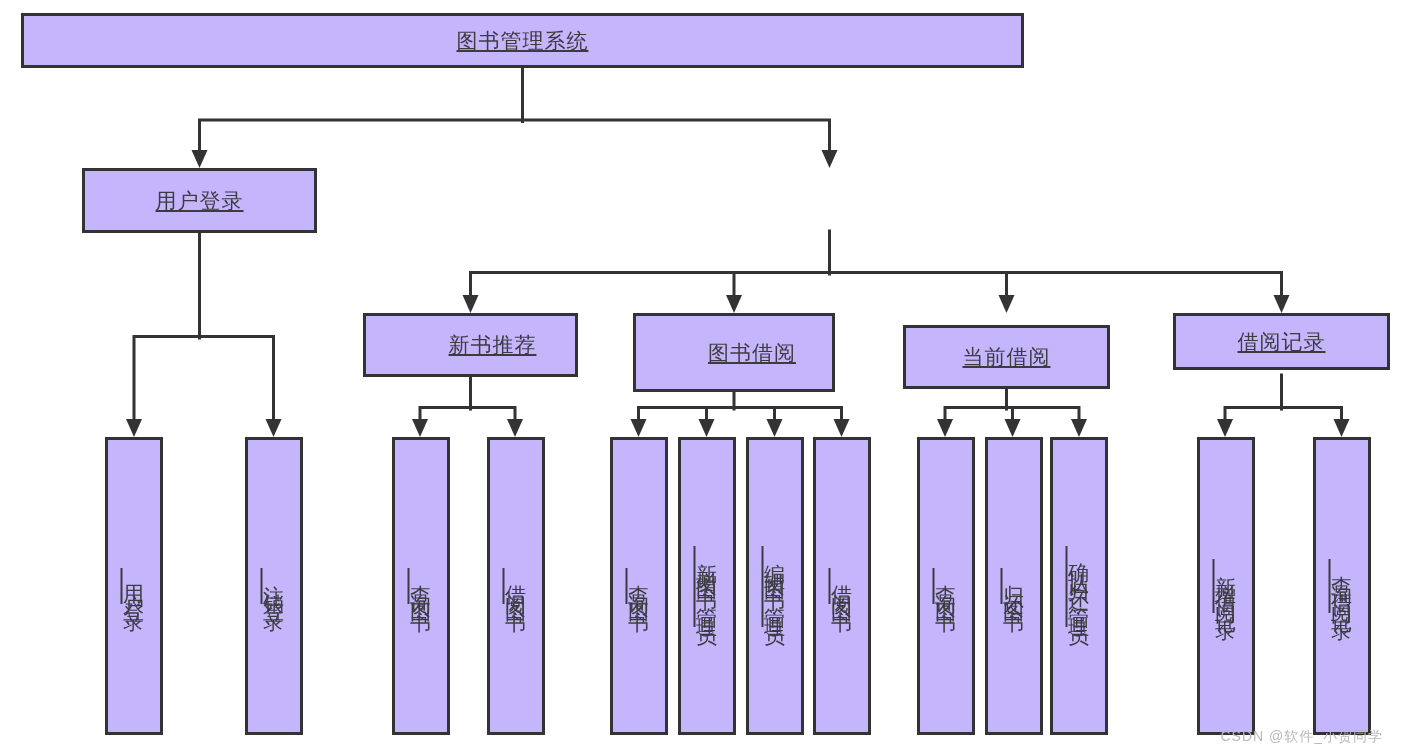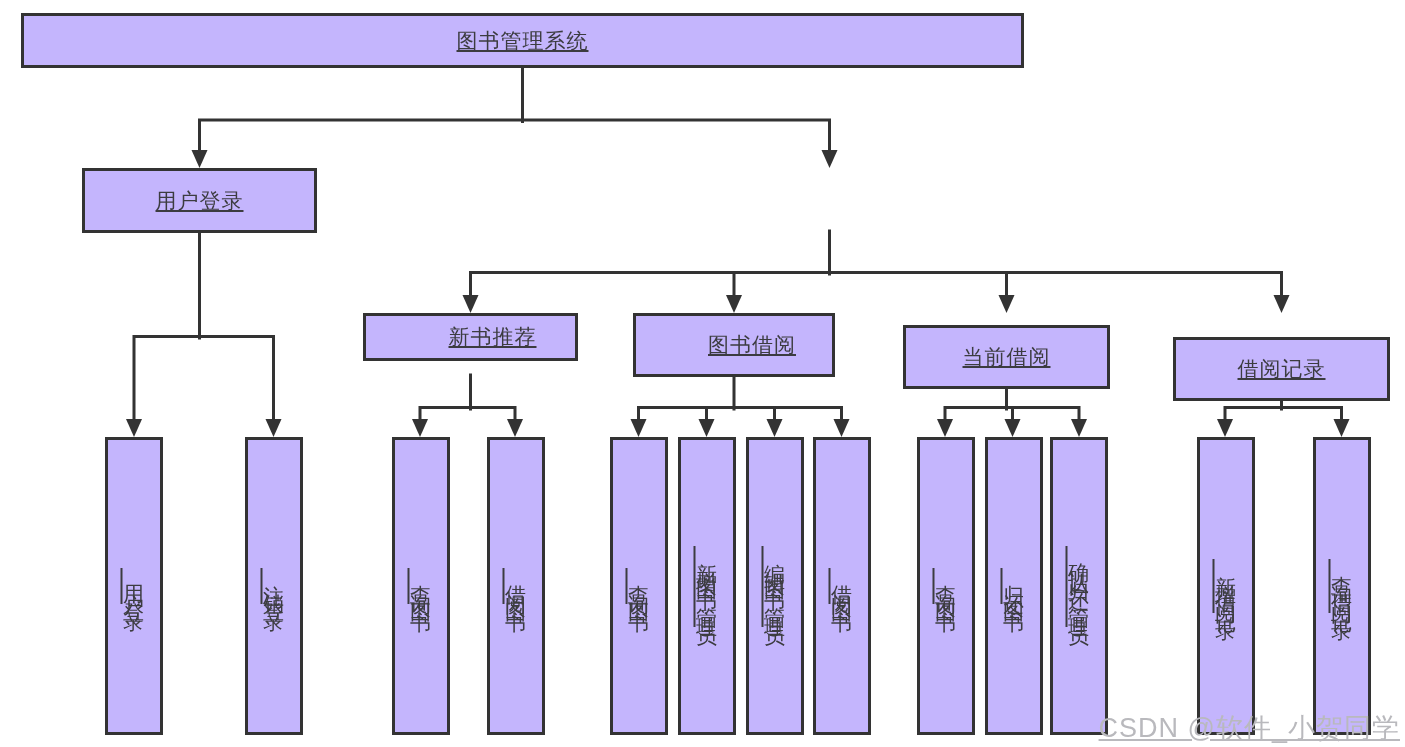--- a/index.html
+++ b/index.html
@@ -41,27 +41,26 @@
   .vtext {
     writing-mode: vertical-rl;
     text-orientation: mixed;
     letter-spacing: 9px;
     font-size: 21px;
     line-height: 1;
     white-space: nowrap;
   }
   .watermark {
     position: absolute;
-    right: 5px;
+    right: 22px;
     bottom: 1px;
-    font-size: 27px;
+    font-size: 14px;
     color: var(--watermark, #b9b9bd);
     letter-spacing: 1px;
     z-index: 3;
-    text-decoration: underline;
   }
 </style>
 </head>
 <body>
 
 <div id="stage">
 
   <svg class="connectors" viewBox="0 0 1405 747" xmlns="http://www.w3.org/2000/svg">
     <defs>
       <path id="arr" d="M -8 0 L 8 0 L 0 18 Z" fill="var(--line, #333333)"></path>
@@ -105,30 +104,30 @@
   </svg>
 
   <div class="node" style="left:21px; top:13px; width:1003px; height:55px;">
     <span>图书管理系统</span>
   </div>
 
   <div class="node" style="left:82px; top:168px; width:235px; height:65px;">
     <span>用户登录</span>
   </div>
 
-  <div class="node" style="left:363px; top:313px; width:215px; height:48px;padding-left:44px;">
+  <div class="node" style="left:363px; top:313px; width:215px; height:64px;padding-left:44px;">
     <span>新书推荐</span>
   </div>
-  <div class="node" style="left:633px; top:313px; width:202px; height:64px;padding-left:36px;">
+  <div class="node" style="left:633px; top:313px; width:202px; height:79px;padding-left:36px;">
     <span>图书借阅</span>
   </div>
   <div class="node" style="left:903px; top:313px; width:207px; height:64px;margin-top:12px;">
     <span>当前借阅</span>
   </div>
-  <div class="node" style="left:1173px; top:313px; width:217px; height:64px;margin-top:24px;">
+  <div class="node" style="left:1173px; top:313px; width:217px; height:57px;">
     <span>借阅记录</span>
   </div>
 
   <div class="node leaf" style="left:105px; top:437px; width:58px; height:298px;">
     <span class="vtext">用户登录</span>
   </div>
   <div class="node leaf" style="left:245px; top:437px; width:58px; height:298px;">
     <span class="vtext">注销登录</span>
   </div>
 

